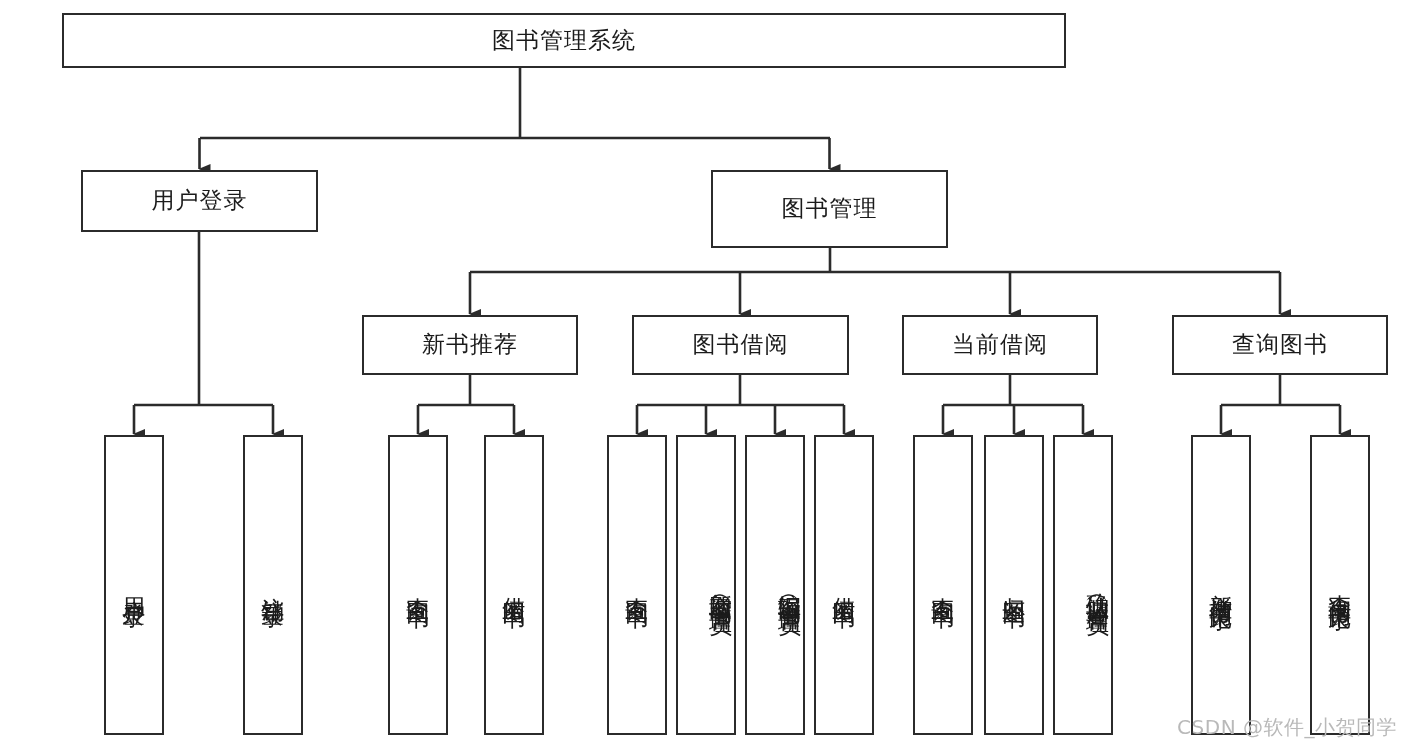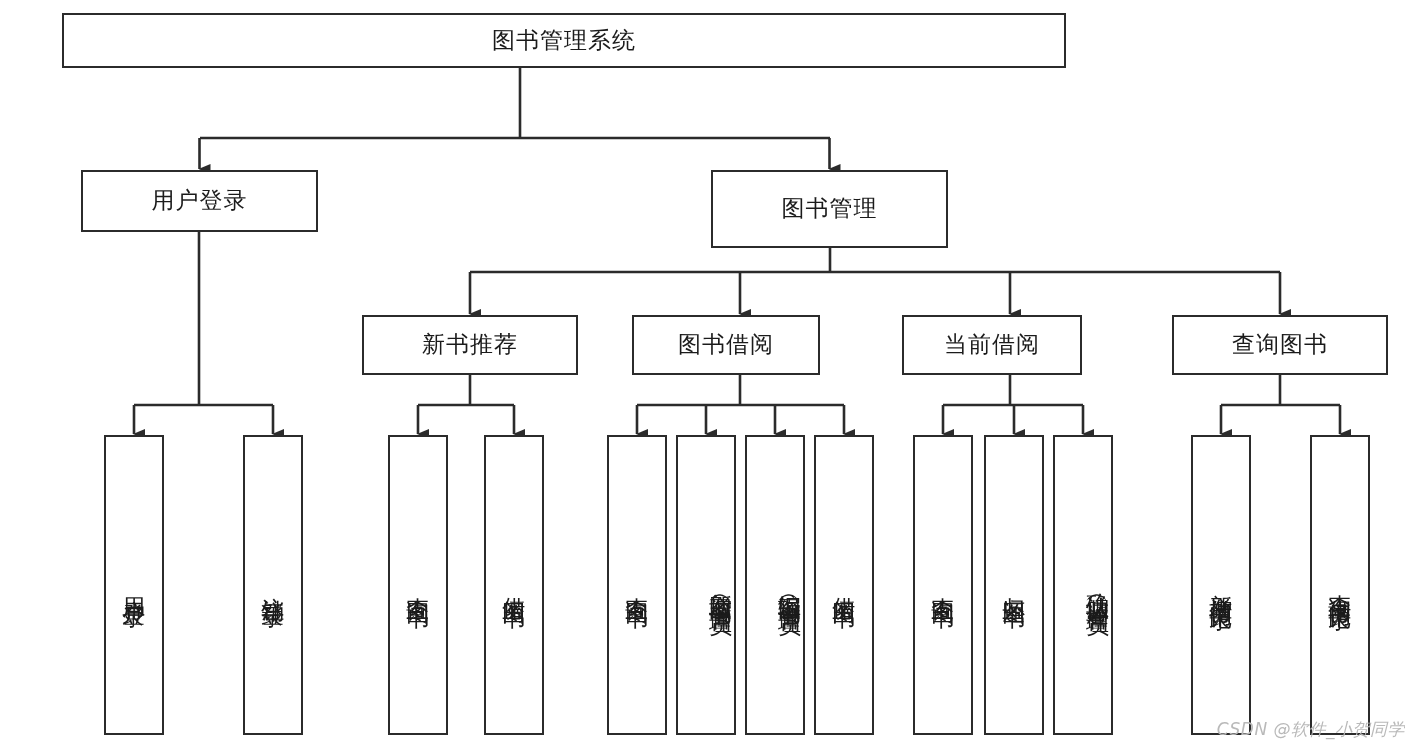--- a/index.html
+++ b/index.html
@@ -8,23 +8,23 @@
   #stage{position:relative;width:1405px;height:747px;background:#fff;}
   #wires{position:absolute;left:0;top:0;width:1405px;height:747px;}
   .node{position:absolute;box-sizing:border-box;background:#ffffff;
         border:2.2px solid #2b2b2b;display:flex;align-items:center;
         justify-content:center;color:#1b1b1b;}
   .node.h{font-size:23px;letter-spacing:1px;line-height:1.1;}
   .node.v{writing-mode:vertical-rl;text-orientation:upright;
           font-size:23px;letter-spacing:3px;line-height:1.15;
           align-items:flex-start;justify-content:center;padding-top:6px;}
   .node.v.mid{align-items:center;padding-top:0;}
-  #watermark{position:absolute;right:0;bottom:6px;font-size:17px;
+  #watermark{position:absolute;right:8px;bottom:6px;font-size:20px;
              color:#b9b9b9;letter-spacing:.5px;white-space:nowrap;
-             pointer-events:none;font-style:italic;}
+             pointer-events:none;}
 </style>
 </head>
 <body>
 
 <div id="stage">
 
   <svg id="wires" viewBox="0 0 1405 747" xmlns="http://www.w3.org/2000/svg">
     <defs>
       <marker id="arrow" viewBox="0 0 10 12" refX="5" refY="11" markerWidth="10" markerHeight="12" orient="auto-start-reverse" markerUnits="userSpaceOnUse">
         <path d="M0,0 L10,0 L5,12 Z" fill="#2b2b2b"></path>
@@ -73,24 +73,24 @@
       </div>
       <div class="node h" style="left: 81px; top: 170px; width: 237px; height: 62px;">
         <span>用户登录</span>
       </div>
       <div class="node h" style="left: 711px; top: 170px; width: 237px; height: 78px;">
         <span>图书管理</span>
       </div>
       <div class="node h" style="left: 362px; top: 315px; width: 216px; height: 60px; text-align: right;">
         <span>新书推荐</span>
       </div>
-      <div class="node h" style="left: 632px; top: 315px; width: 188px; height: 60px;">
+      <div class="node h" style="left: 632px; top: 315px; width: 217px; height: 60px;">
         <span>图书借阅</span>
       </div>
-      <div class="node h" style="left: 902px; top: 315px; width: 180px; height: 60px; text-align: right;">
+      <div class="node h" style="left: 902px; top: 315px; width: 196px; height: 60px; text-align: right;">
         <span>当前借阅</span>
       </div>
       <div class="node h" style="left: 1172px; top: 315px; width: 216px; height: 60px;">
         <span>查询图书</span>
       </div>
       <div class="node v mid" style="left: 104px; top: 435px; width: 60px; height: 300px;">
         <span>用户登录</span>
       </div>
       <div class="node v mid" style="left: 243px; top: 435px; width: 60px; height: 300px;">
         <span>注销登录</span>

